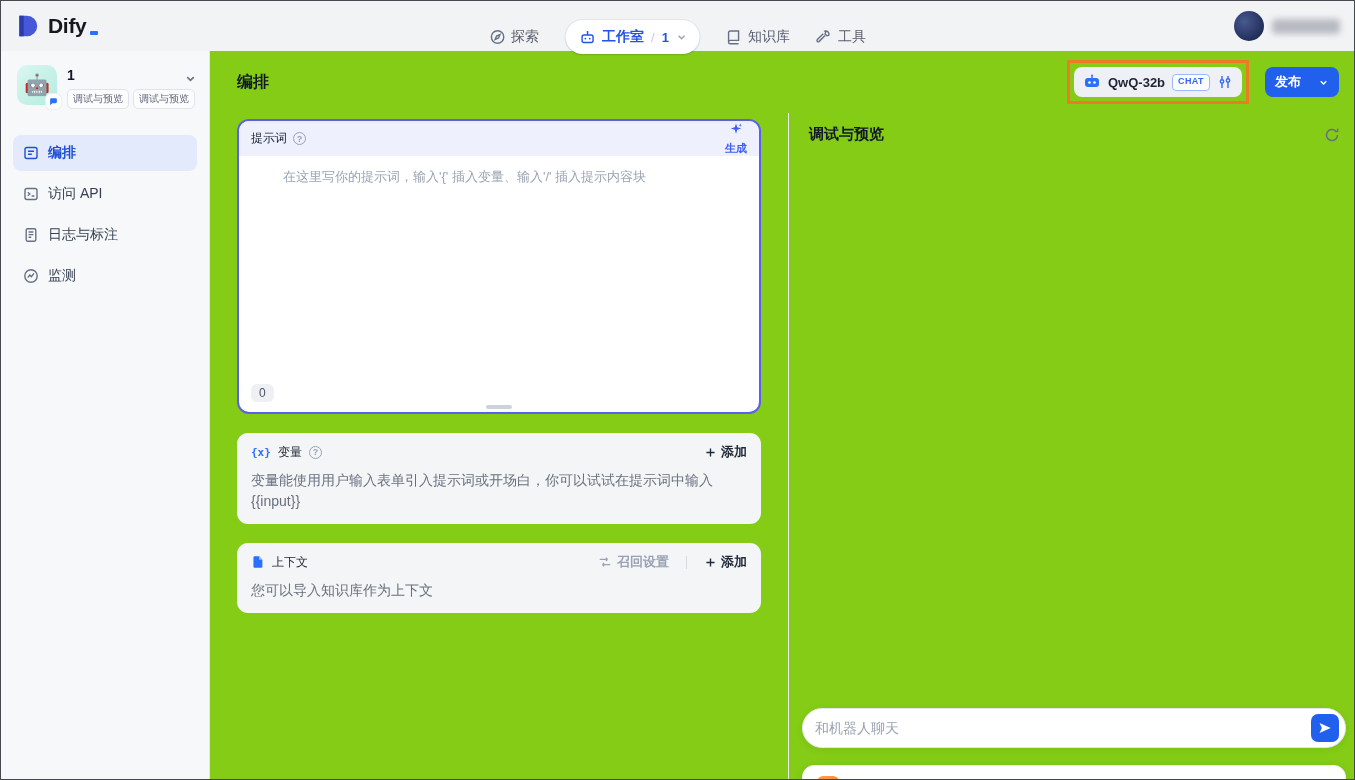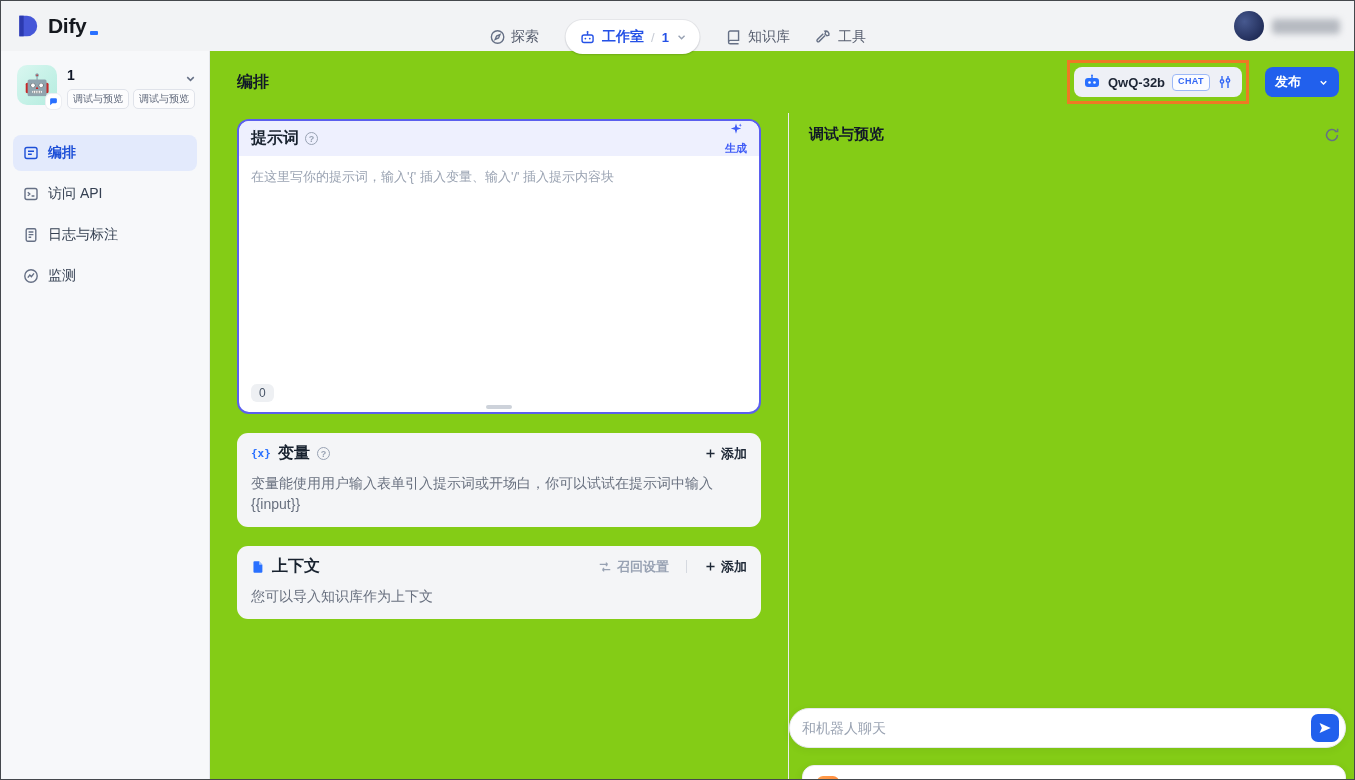--- a/index.html
+++ b/index.html
@@ -55,45 +55,45 @@
   .model-badge { font-size:9px; font-weight:700; letter-spacing:.4px; color:#3468f5; border:1px solid #9db9f7; border-radius:4px; padding:1px 5px 4px; background:#fbfcff; }
   .publish-btn { height:30px; background:#2160ed; color:#fff; border:none; border-radius:8px; font-size:13px; font-weight:600;
     display:flex; align-items:center; gap:17px; padding:0 10px; cursor:pointer; font-family:inherit; }
 
   
   .panel-divider { position:absolute; left:787px; top:112px; bottom:0; width:1px; background:#ebedf1; }
   .editor { position:absolute; left:209px; top:112px; width:578px; bottom:0; padding:6px 27px 0; }
 
   .prompt-card { position:relative; height:295px; border:2px solid #5b5fee; border-radius:12px; background:#fff; overflow:hidden; margin-bottom:19px; }
   .card-head { height:35px; background:#eef0fe; display:flex; align-items:center; padding:0 12px; gap:6px; }
-  .sec-title { font-size:16px; font-weight:700; color:#18222f; }
+  .sec-title { font-size:12px; font-weight:400; color:#18222f; }
   .qmark { width:13px; height:13px; border:1.2px solid #98a2b3; border-radius:50%; color:#98a2b3; font-size:9px; font-weight:700;
     display:inline-flex; align-items:center; justify-content:center; }
   .qmark::after { content:"?"; }
   .generate-btn { display:flex; align-items:center; gap:5px; color:#3f5bf6; font-size:11px; font-weight:600; cursor:pointer;flex-direction:column; }
   .prompt-textarea { width:100%; height:218px; border:none; outline:none; resize:none; padding:12px; font-size:13px; color:#101828;
-    font-family:inherit; background:transparent; }
+    font-family:inherit; background:transparent;margin-left:32px; }
   .prompt-textarea::placeholder { color:#9aa3b2; }
   .char-counter { position:absolute; left:12px; bottom:10px; background:#eef0f3; border-radius:6px; padding:2px 8px; font-size:12px; color:#475467; }
   .drag-handle { position:absolute; left:50%; bottom:3px; transform:translateX(-50%); width:26px; height:4px; border-radius:2px; background:#cdd2da; cursor:ns-resize; }
 
   .gray-card { background:#f4f5f7; border-radius:11px; padding:10px 14px 12px; margin-bottom:19px; }
   .gc-head { display:flex; align-items:center; gap:7px; }
   .var-glyph { color:#2970ff; font-weight:700; font-size:11px; font-family:"DejaVu Sans Mono",monospace; }
   .add-btn { display:flex; align-items:center; gap:4px; color:#1f2937; font-size:13px; font-weight:600; cursor:pointer; }
   .recall-btn { display:flex; align-items:center; gap:5px; color:#98a2b3; font-size:13px; font-weight:600; cursor:pointer; }
   .v-divider { width:1px; height:13px; background:#d5d9e0; margin:0 10px; }
   .gc-desc { margin-top:9px; font-size:14px; color:#68707f; line-height:1.5; }
 
   
   .debug { position:absolute; left:788px; top:112px; right:0; bottom:0; }
   .debug-head { display:flex; align-items:center; padding:12px 14px 0 20px; }
   .debug-title { font-size:15px; font-weight:700; color:#101828; flex:1; }
   .refresh-btn { color:#667085; cursor:pointer; display:flex; }
-  .chat-box { position:absolute; left:0; right:8px; bottom:31px; height:40px; background:#fff; border:1px solid #e6e8ee; border-radius:20px;
+  .chat-box { position:absolute; left:13px; right:8px; bottom:31px; height:40px; background:#fff; border:1px solid #e6e8ee; border-radius:20px;
     box-shadow:0 2px 8px rgba(16,24,40,.06); display:flex; align-items:center; padding:0 6px 0 12px; }
   .chat-input { flex:1; border:none; outline:none; font-size:14px; color:#101828; background:transparent; font-family:inherit; }
   .chat-input::placeholder { color:#9aa3b2; }
   .send-btn { width:28px; height:28px; background:#2160ed; border:none; border-radius:7px; display:flex; align-items:center; justify-content:center; cursor:pointer; flex:0 0 auto; }
   .feature-banner { position:absolute; left:13px; right:8px; top:652px; height:56px; background:#fff; border:1px solid #ecedf1; border-radius:12px;
     box-shadow:0 2px 10px rgba(16,24,40,.08); display:flex; align-items:flex-start; padding:10px 14px; gap:10px; }
   .banner-icon { width:22px; height:22px; border-radius:6px; background:linear-gradient(135deg,#ffa14e,#ff7a2f); display:flex; align-items:center; justify-content:center; flex:0 0 auto; }
   .banner-title { font-size:13px; font-weight:600; color:#101828; margin-top:3px; }
   .manage-link { display:flex; align-items:center; gap:3px; color:#2160ed; font-size:13px; font-weight:600; margin-top:3px; cursor:pointer; }
 </style>

